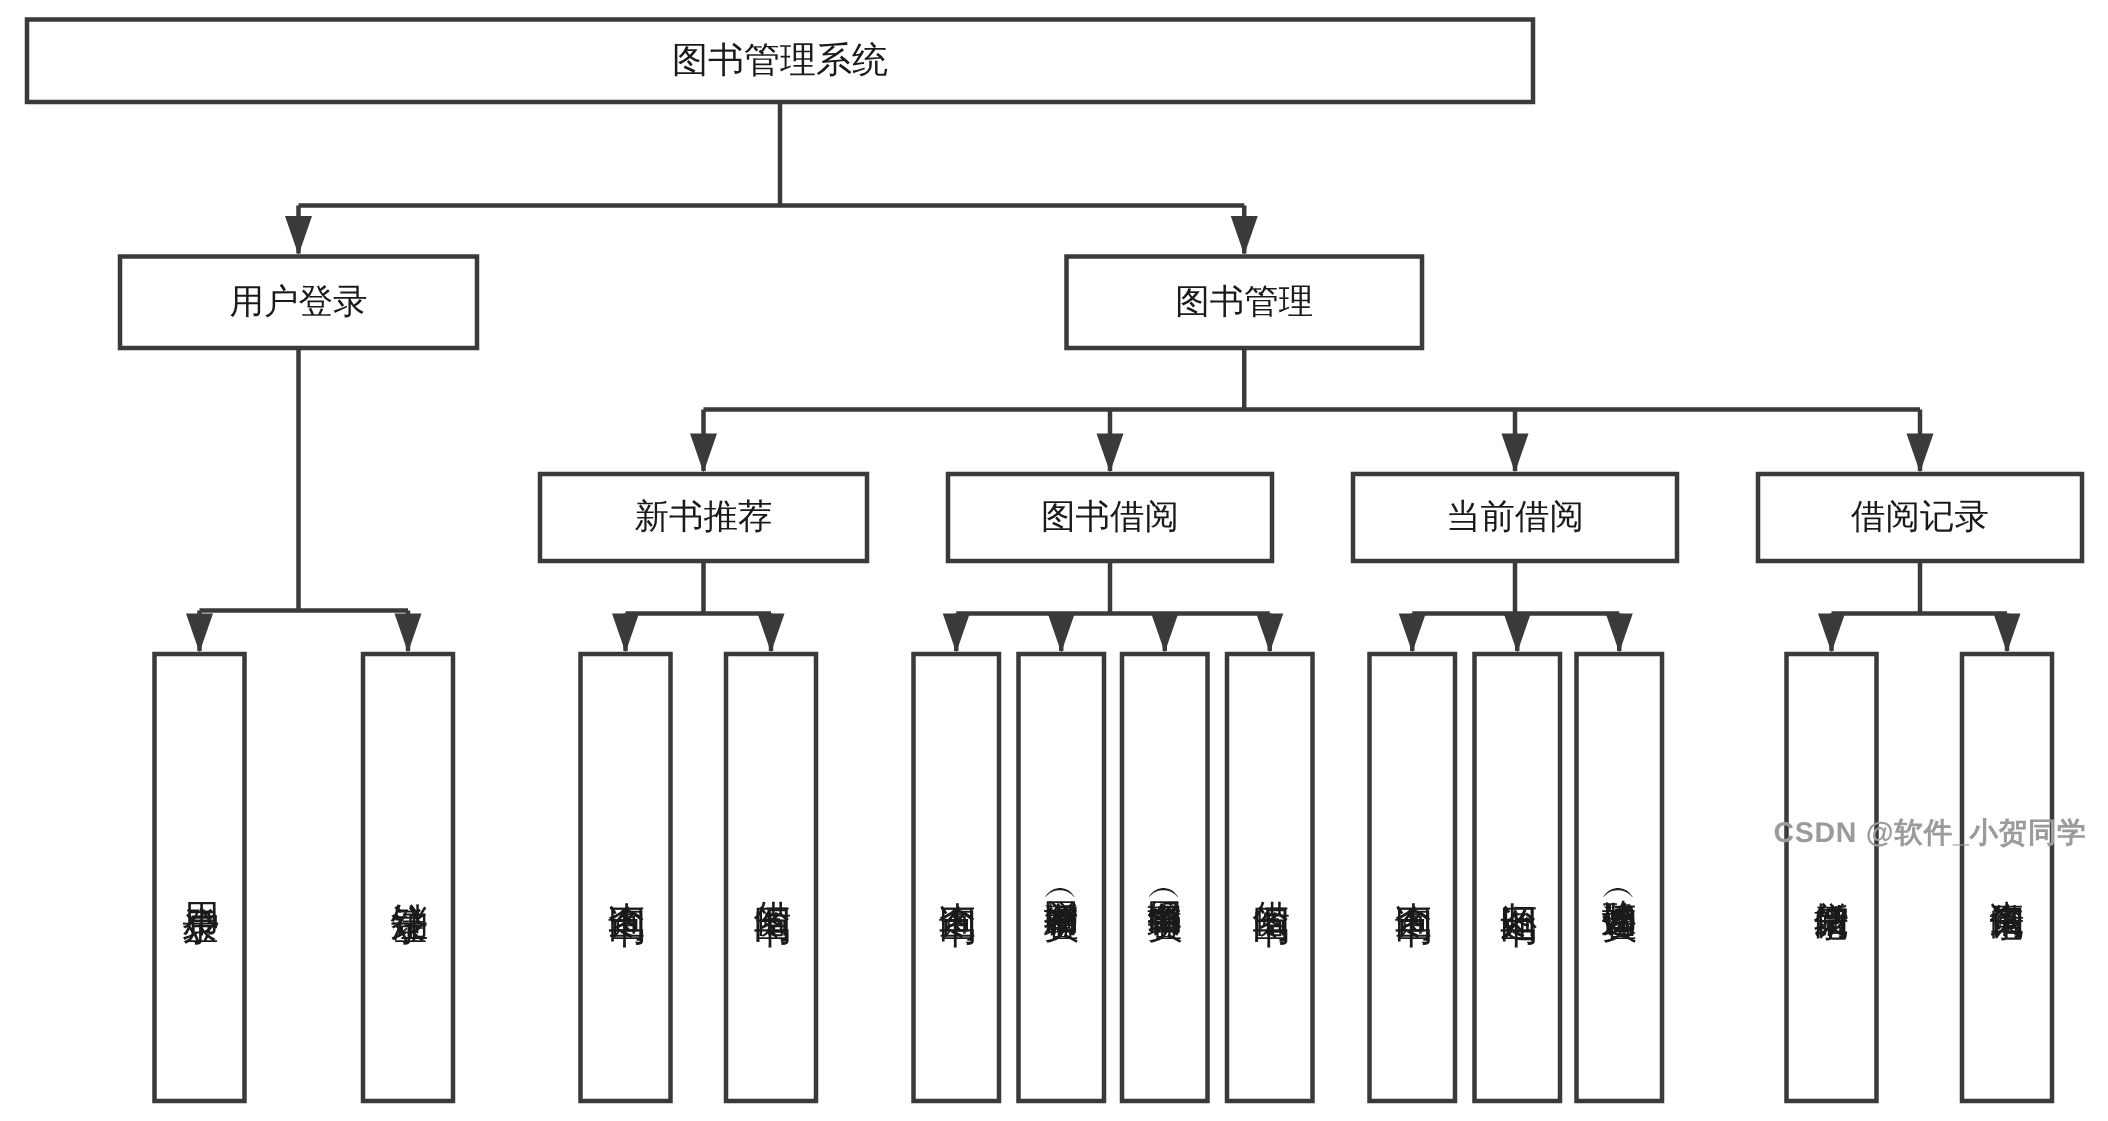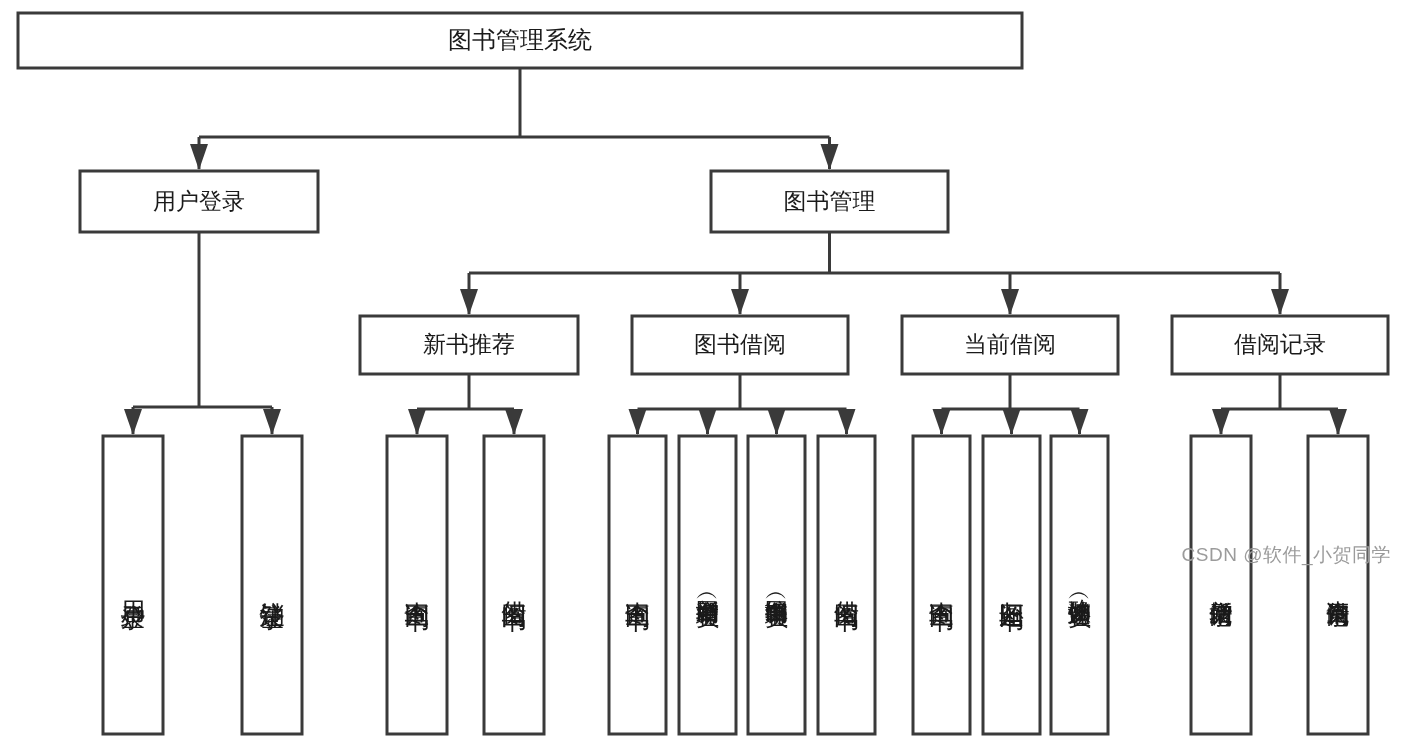--- a/index.html
+++ b/index.html
@@ -66,20 +66,21 @@
   }
   .watermark {
     position: absolute;
     right: 14px;
     bottom: 6px;
     font-family: "Liberation Sans", "DejaVu Sans", sans-serif;
     font-size: 19px;
     color: #9b9b9b;
     letter-spacing: 0.5px;
     white-space: nowrap;
+    font-weight: bold;
   }
 </style>
 </head>
 <body>
 
 <div id="diagram-root">
 
   <svg class="diagram" viewBox="0 0 1405 747">
     <g id="connectors-layer">
         <line x1="520" y1="68" x2="520" y2="137" class="connector"></line>

